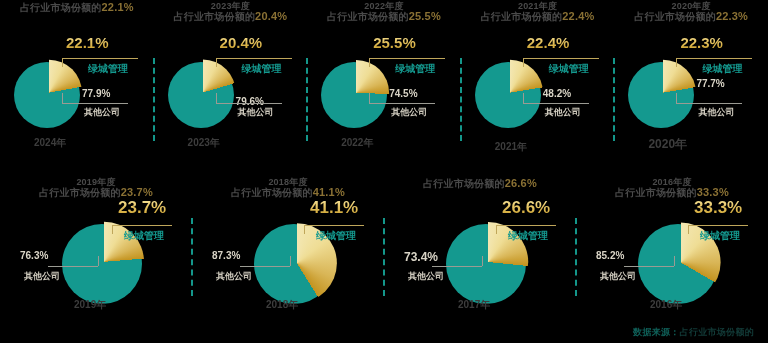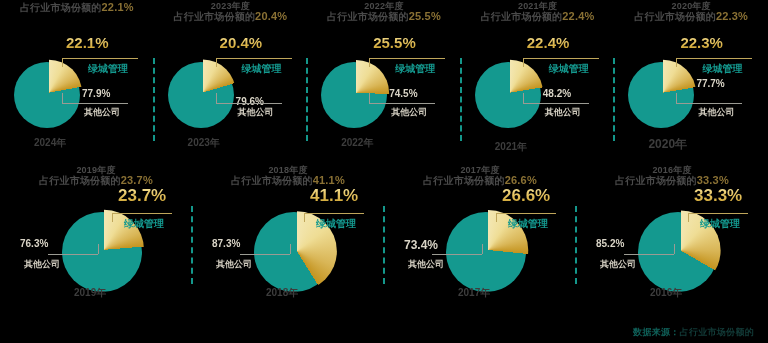--- a/index.html
+++ b/index.html
@@ -7,21 +7,21 @@
     width:768px; height:343px;
     background:#000;
     font-family:"Liberation Sans","DejaVu Sans",sans-serif;
     overflow:hidden;
   }
   .board { position:relative; width:768px; height:343px; background:#000; }
 
   
   .row { position:absolute; left:0; width:768px; display:flex; }
   .row-top    { top:0;   height:172px; }
-  .row-bottom { top:164px; height:150px;text-decoration:underline; }
+  .row-bottom { top:176px; height:150px;text-decoration:underline; }
 
   .cell { position:relative; flex:1 1 0; height:100%; }
 
   
   .cell + .cell::before {
     content:""; position:absolute; left:-1px; top:34%; height:48%;
     border-left:2px dashed #16a093; opacity:.95;
   }
   .row-bottom .cell + .cell::before { top:28%; height:52%; }
 
@@ -241,21 +241,20 @@
         <div class="gm-tick" style="left: 112px; top: 49px; height: 9px;"></div>
         <div class="gm-label" style="left: 124px; top: 53px; font-size: 10px;">绿城管理</div>
         <div class="oth-pct" style="left: 20px; top: 74px; font-size: 10px;">87.3%</div>
         <div class="oth-rule" style="left: 48px; top: 90px; width: 50px;"></div>
         <div class="oth-tick" style="left: 98px; top: 80px; height: 10px;"></div>
         <div class="oth-label" style="left: 24px; top: 94px; font-size: 9px;">其他公司</div>
         <div class="year" style="left: 74px; top: 122px; font-size: 10px;">2018年</div>
       </div>
       <div class="cell">
         <div class="head">
-          <span class="l1">2017年度</span>
           <span class="l2"><span>占行业市场份额的</span><span class="hi">26.6%</span></span>
         </div>
         <div class="pie-wrap" style="left: 62px; top: 48px; width: 80px; height: 80px;">
           <div class="pie" style="inset: 0px; width: 80px; height: 80px;">
             <div class="slice-base"></div>
             <div class="slice-gold" style="background: conic-gradient(rgb(243, 231, 178) 0deg, rgb(239, 221, 149) 33.52deg, rgb(217, 182, 87) 71.82deg, rgb(196, 148, 32) 95.76deg, rgba(0, 0, 0, 0) 95.76deg, rgba(0, 0, 0, 0) 360deg); transform: translate(2.23px, -2.01px);"></div>
           </div>
         </div>
         <div class="pct" style="left: 118px; top: 22px; font-size: 17px;">26.6%</div>
         <div class="gm-rule" style="left: 112px; top: 49px; width: 60px;"></div>

